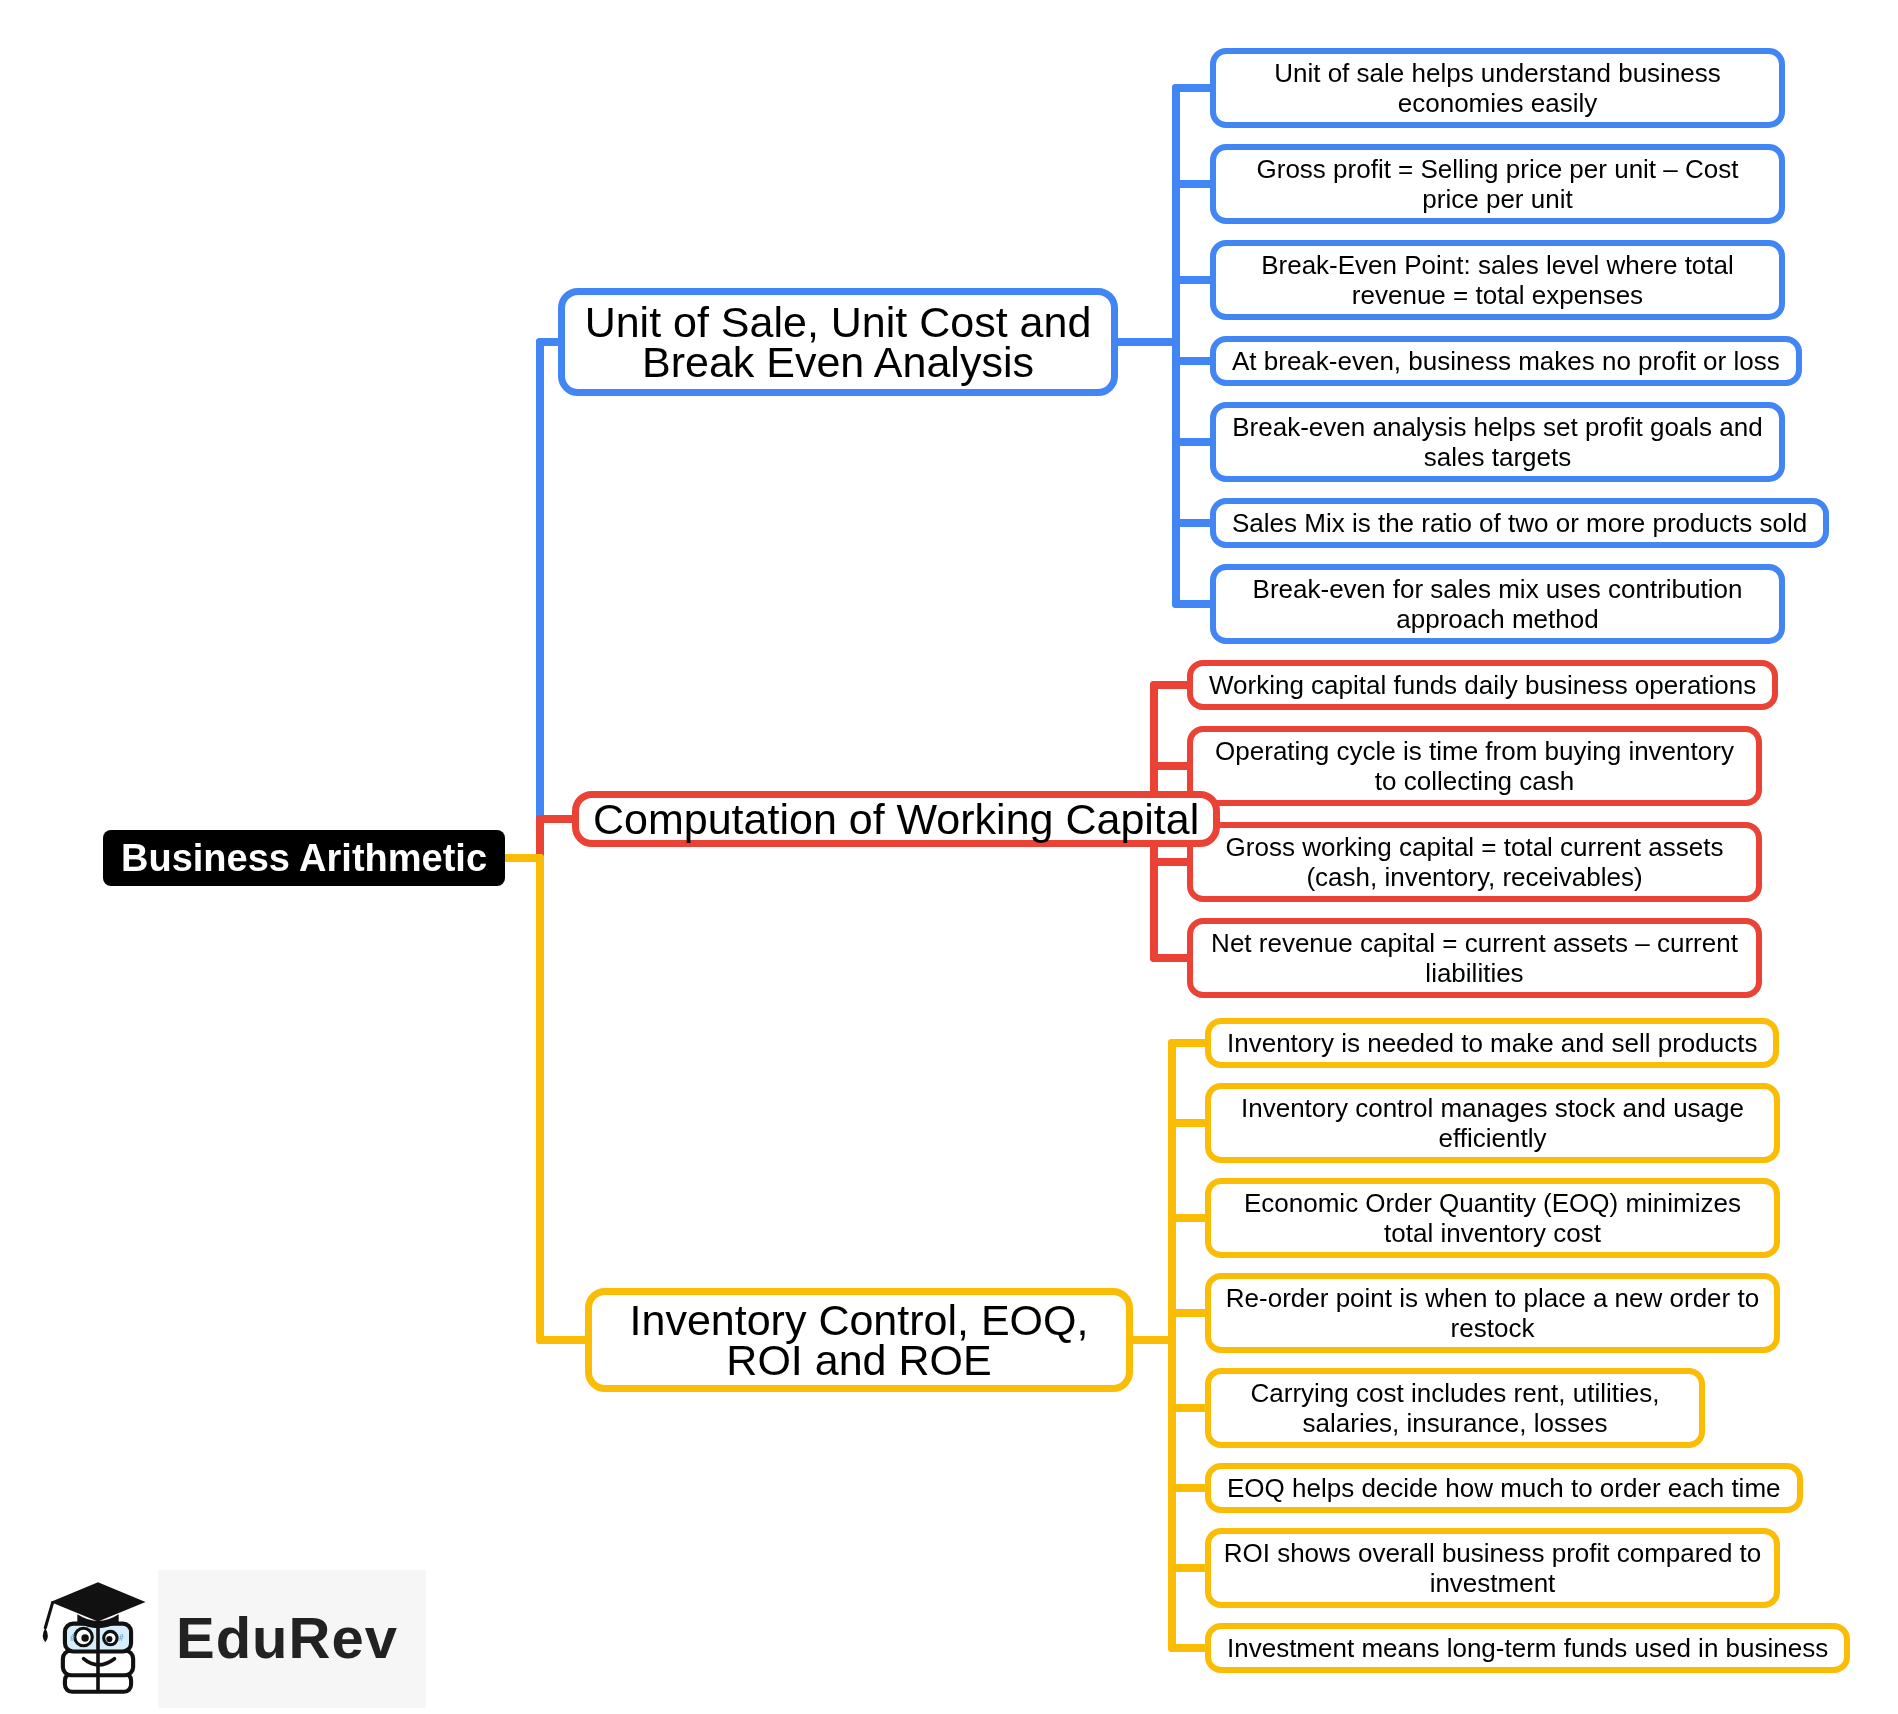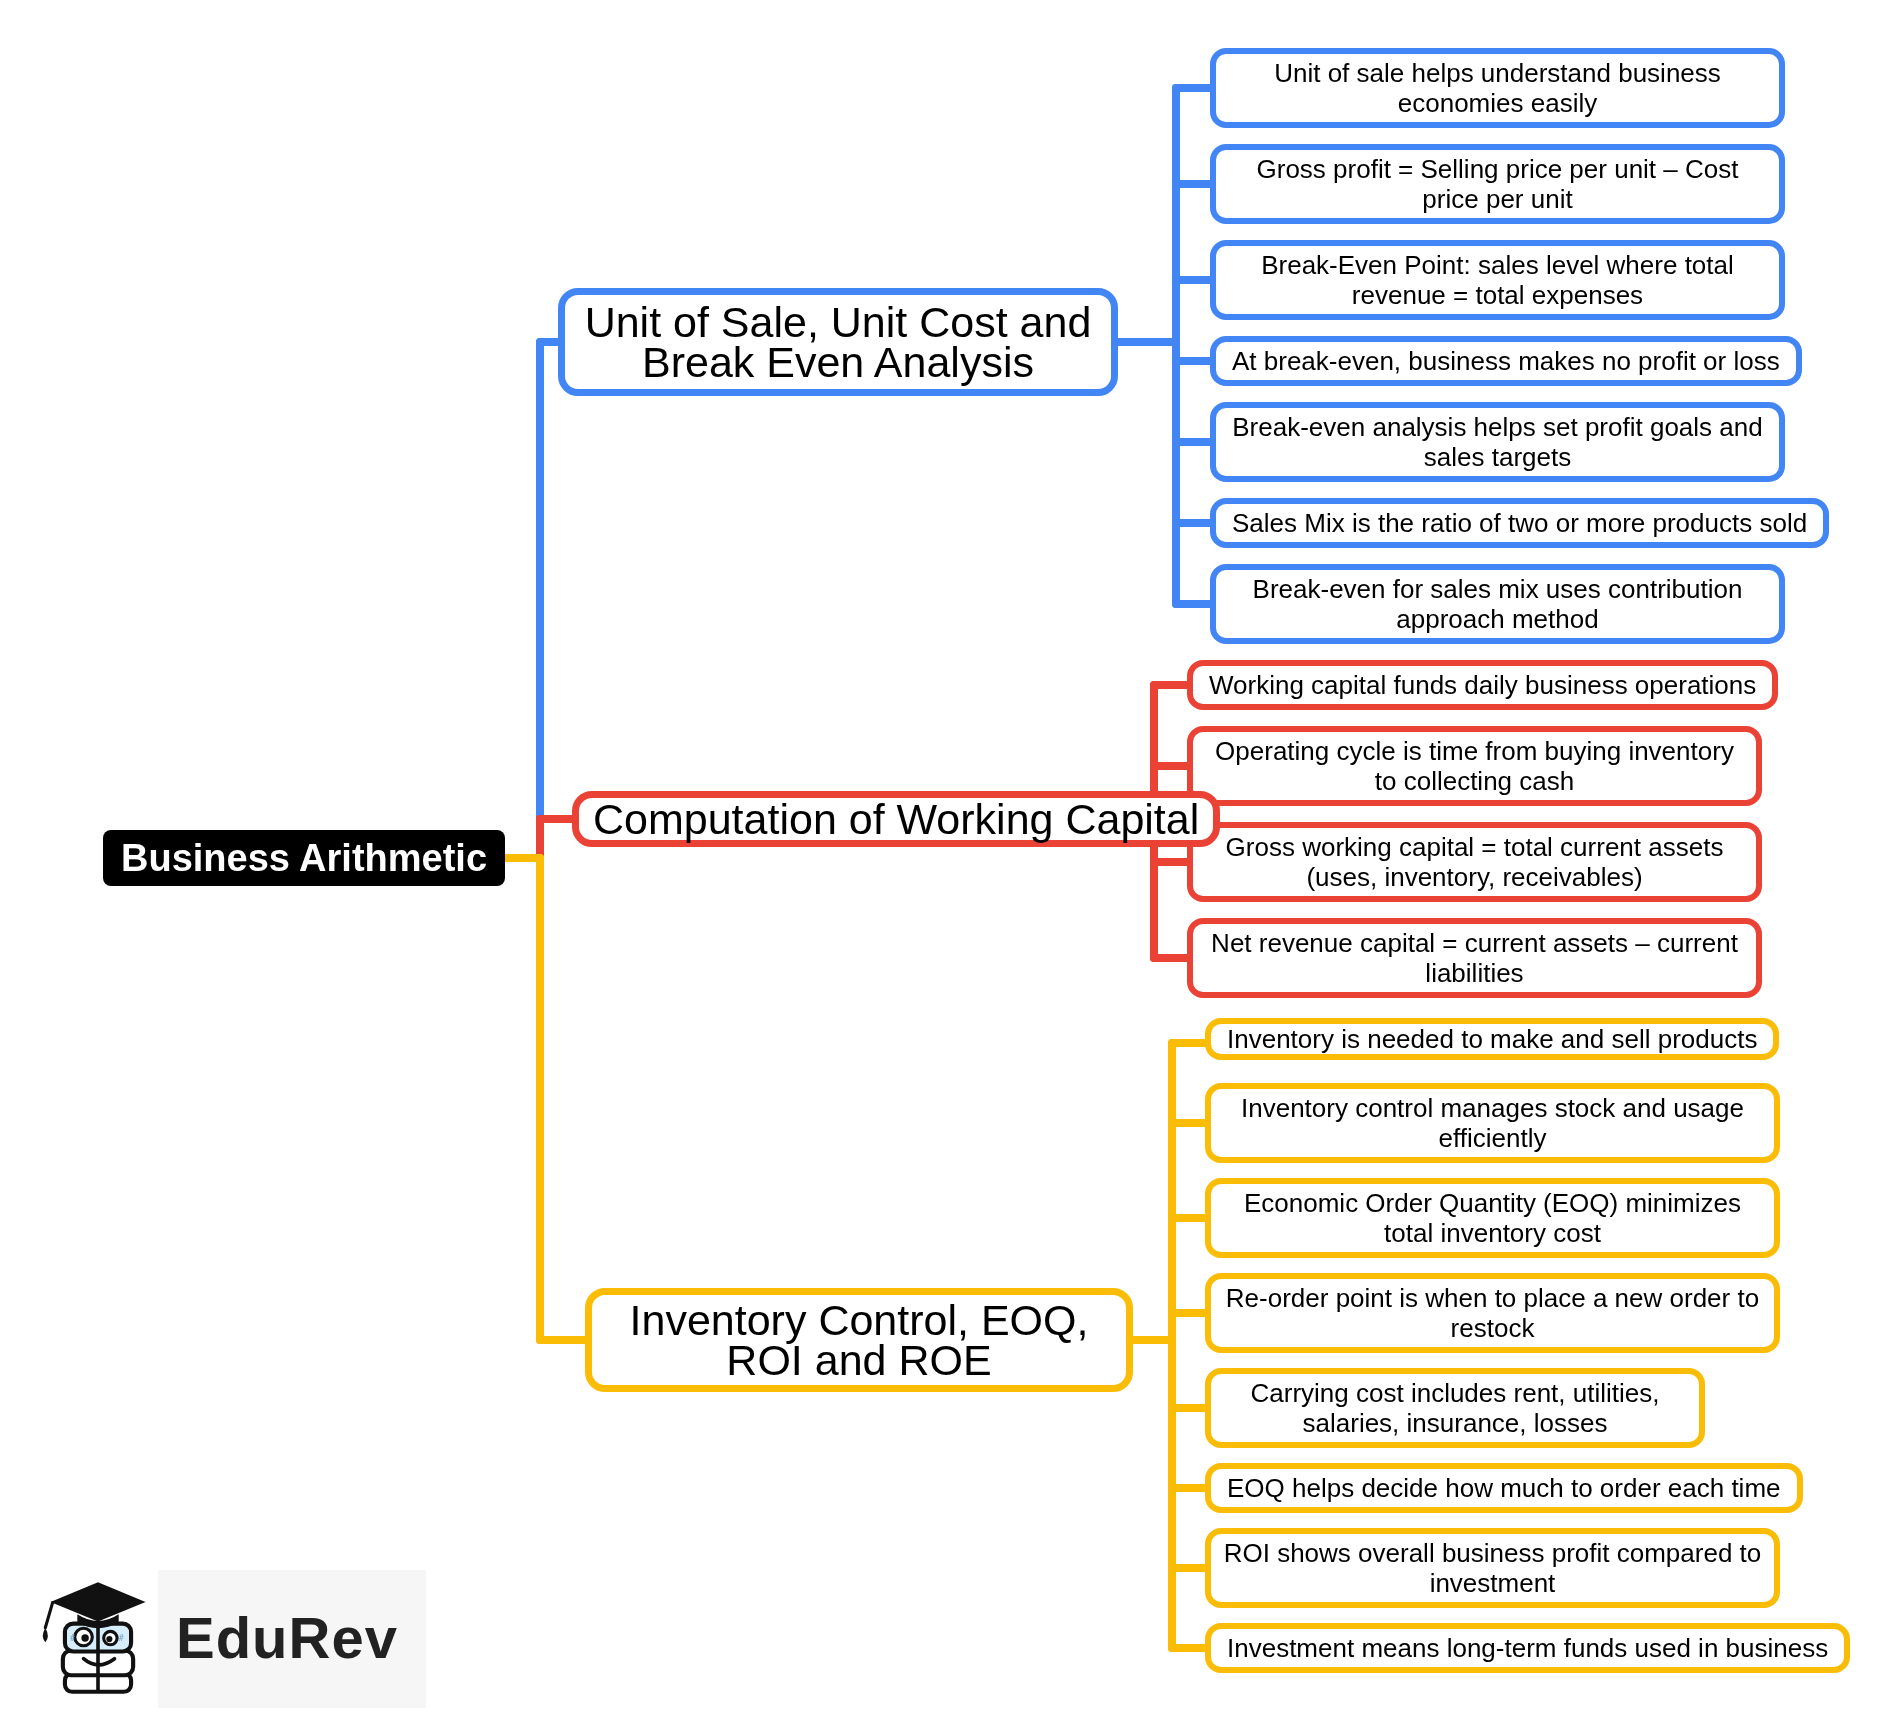--- a/index.html
+++ b/index.html
@@ -59,28 +59,28 @@
       <div class="line" style="left: 1172px; top: 600px; width: 68px; height: 8px; background: rgb(66, 133, 244);"></div>
       <div class="node leaf twoline" style="left: 1210px; top: 564px; width: 575px; height: 80px; border-color: rgb(66, 133, 244);">Break-even for sales mix uses contribution approach method</div>
       <div class="node topic" style="left: 558px; top: 288px; width: 560px; height: 108px; border-color: rgb(66, 133, 244);">Unit of Sale, Unit Cost and Break Even Analysis</div>
       <div class="line" style="left: 536px; top: 815px; width: 622px; height: 8px; background: rgb(234, 67, 53);"></div>
       <div class="line" style="left: 1150px; top: 681px; width: 8px; height: 281px; background: rgb(234, 67, 53);"></div>
       <div class="line" style="left: 1150px; top: 681px; width: 67px; height: 8px; background: rgb(234, 67, 53);"></div>
       <div class="node leaf oneline" style="left: 1187px; top: 660px; height: 50px; border-color: rgb(234, 67, 53);">Working capital funds daily business operations</div>
       <div class="line" style="left: 1150px; top: 762px; width: 67px; height: 8px; background: rgb(234, 67, 53);"></div>
       <div class="node leaf twoline" style="left: 1187px; top: 726px; width: 575px; height: 80px; border-color: rgb(234, 67, 53);">Operating cycle is time from buying inventory to collecting cash</div>
       <div class="line" style="left: 1150px; top: 858px; width: 67px; height: 8px; background: rgb(234, 67, 53);"></div>
-      <div class="node leaf twoline" style="left: 1187px; top: 822px; width: 575px; height: 80px; border-color: rgb(234, 67, 53);">Gross working capital = total current assets (uses, inventory, receivables)</div>
+      <div class="node leaf twoline" style="left: 1187px; top: 822px; width: 575px; height: 80px; border-color: rgb(234, 67, 53);">Gross working capital = total current assets (cash, inventory, receivables)</div>
       <div class="line" style="left: 1150px; top: 954px; width: 67px; height: 8px; background: rgb(234, 67, 53);"></div>
       <div class="node leaf twoline" style="left: 1187px; top: 918px; width: 575px; height: 80px; border-color: rgb(234, 67, 53);">Net revenue capital = current assets – current liabilities</div>
       <div class="node topic oneline" style="left: 572px; top: 791px; height: 56px; border-color: rgb(234, 67, 53);">Computation of Working Capital</div>
       <div class="line" style="left: 536px; top: 1336px; width: 640px; height: 8px; background: rgb(251, 188, 5);"></div>
       <div class="line" style="left: 1168px; top: 1039px; width: 8px; height: 613px; background: rgb(251, 188, 5);"></div>
       <div class="line" style="left: 1168px; top: 1039px; width: 67px; height: 8px; background: rgb(251, 188, 5);"></div>
-      <div class="node leaf oneline" style="left: 1205px; top: 1018px; height: 42px; border-color: rgb(251, 188, 5);">Inventory is needed to make and sell products</div>
+      <div class="node leaf oneline" style="left: 1205px; top: 1018px; height: 50px; border-color: rgb(251, 188, 5);">Inventory is needed to make and sell products</div>
       <div class="line" style="left: 1168px; top: 1119px; width: 67px; height: 8px; background: rgb(251, 188, 5);"></div>
       <div class="node leaf twoline" style="left: 1205px; top: 1083px; width: 575px; height: 80px; border-color: rgb(251, 188, 5);">Inventory control manages stock and usage efficiently</div>
       <div class="line" style="left: 1168px; top: 1214px; width: 67px; height: 8px; background: rgb(251, 188, 5);"></div>
       <div class="node leaf twoline" style="left: 1205px; top: 1178px; width: 575px; height: 80px; border-color: rgb(251, 188, 5);">Economic Order Quantity (EOQ) minimizes total inventory cost</div>
       <div class="line" style="left: 1168px; top: 1309px; width: 67px; height: 8px; background: rgb(251, 188, 5);"></div>
       <div class="node leaf twoline" style="left: 1205px; top: 1273px; width: 575px; height: 80px; border-color: rgb(251, 188, 5);">Re-order point is when to place a new order to restock</div>
       <div class="line" style="left: 1168px; top: 1404px; width: 67px; height: 8px; background: rgb(251, 188, 5);"></div>
       <div class="node leaf twoline" style="left: 1205px; top: 1368px; width: 500px; height: 80px; border-color: rgb(251, 188, 5);">Carrying cost includes rent, utilities, salaries, insurance, losses</div>
       <div class="line" style="left: 1168px; top: 1484px; width: 67px; height: 8px; background: rgb(251, 188, 5);"></div>
       <div class="node leaf oneline" style="left: 1205px; top: 1463px; height: 50px; border-color: rgb(251, 188, 5);">EOQ helps decide how much to order each time</div>

